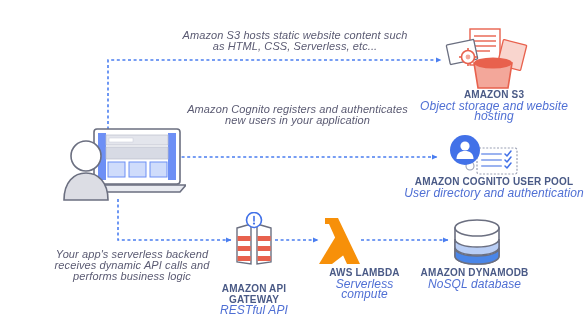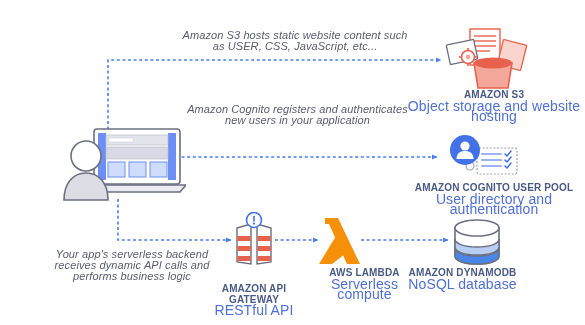--- a/index.html
+++ b/index.html
@@ -41,21 +41,22 @@
   .node-label .t1 {
     display: block;
     color: #4a5a86;
     font-weight: bold;
     font-size: 10px;
     letter-spacing: 0.15px;
   }
   .node-label .t2 {
     display: block;
     color: #4f6fd4;
-    font-size: 14px;
+    font-style: italic;
+    font-size: 12px;
     letter-spacing: 0.1px;
   }
   .icon-box {
     position: absolute;
   }
   .icon-box svg { display: block; }
 </style>
 </head>
 <body>
 
@@ -84,21 +85,21 @@
       <path d="M275,240 L318,240" fill="none" stroke="#4a7ef0" stroke-width="1.6" stroke-dasharray="3,2.6" marker-end="url(#arrow)"></path>
     </g>
 
     <g>
       <path d="M361,240 L448,240" fill="none" stroke="#4a7ef0" stroke-width="1.6" stroke-dasharray="3,2.6" marker-end="url(#arrow)"></path>
     </g>
   </svg>
 
   <div class="caption" style="left:180px; top:30px; width:230px;">
     <span>Amazon S3 hosts static website content such</span><br>
-    <span>as USER, CSS, JavaScript, etc...</span>
+    <span>as HTML, CSS, Serverless, etc...</span>
   </div>
 
   <div class="caption" style="left:185px; top:104px; width:225px;">
     <span>Amazon Cognito registers and authenticates</span><br>
     <span>new users in your application</span>
   </div>
 
   <div class="caption" style="left:52px; top:249px; width:160px;">
     <span>Your app's serverless backend</span><br>
     <span>receives dynamic API calls and</span><br>
@@ -180,21 +181,21 @@
       </g>
 
       <circle cx="27" cy="32" r="4" fill="#ffffff" stroke="#9aa0b4" stroke-width="1.1"></circle>
 
       <circle cx="22" cy="16" r="15" fill="#4271e8"></circle>
       <circle cx="22" cy="12" r="4.6" fill="#ffffff"></circle>
       <path d="M13.5,25 C13.5,19.5 17,17 22,17 C27,17 30.5,19.5 30.5,25 z" fill="#ffffff"></path>
     </svg>
   </div>
 
-  <div class="node-label" style="left:404px; top:183px; width:180px;">
+  <div class="node-label" style="left:404px; top:177px; width:180px;">
     <span class="t1">AMAZON COGNITO USER POOL</span>
     <span class="t2">User directory and authentication</span>
   </div>
 
   <div class="icon-box" style="left:232px; top:212px;">
     <svg width="44" height="54" viewBox="0 0 44 54">
 
       <path d="M5,16 L19,12 L19,52 L5,50 z" fill="#ffffff" stroke="#6b6f80" stroke-width="1.4"></path>
       <rect x="5.6" y="24" width="13" height="5" fill="#e8614d"></rect>
       <rect x="5.6" y="34" width="13" height="5" fill="#e8614d"></rect>
@@ -230,18 +231,18 @@
 
   <div class="icon-box" style="left:451px; top:218px;">
     <svg width="52" height="48" viewBox="0 0 52 48">
       <path d="M4,10 L4,38 C4,43 14,46 26,46 C38,46 48,43 48,38 L48,10 z" fill="#ffffff" stroke="#6b6f80" stroke-width="1.6"></path>
       <path d="M4,30 L4,38 C4,43 14,46 26,46 C38,46 48,43 48,38 L48,30 C48,35 38,38 26,38 C14,38 4,35 4,30 z" fill="#4a86e8" stroke="#6b6f80" stroke-width="1.5"></path>
       <path d="M4,21 L4,29 C4,34 14,37 26,37 C38,37 48,34 48,29 L48,21 C48,26 38,29 26,29 C14,29 4,26 4,21 z" fill="#b9cef5" stroke="#6b6f80" stroke-width="1.5"></path>
       <ellipse cx="26" cy="10" rx="22" ry="8" fill="#ffffff" stroke="#6b6f80" stroke-width="1.6"></ellipse>
     </svg>
   </div>
 
-  <div class="node-label" style="left:400px; top:268px; width:125px;">
+  <div class="node-label" style="left:412px; top:268px; width:125px;">
     <span class="t1">AMAZON DYNAMODB</span>
     <span class="t2">NoSQL database</span>
   </div>
 
 </div>
 
 </body></html>

